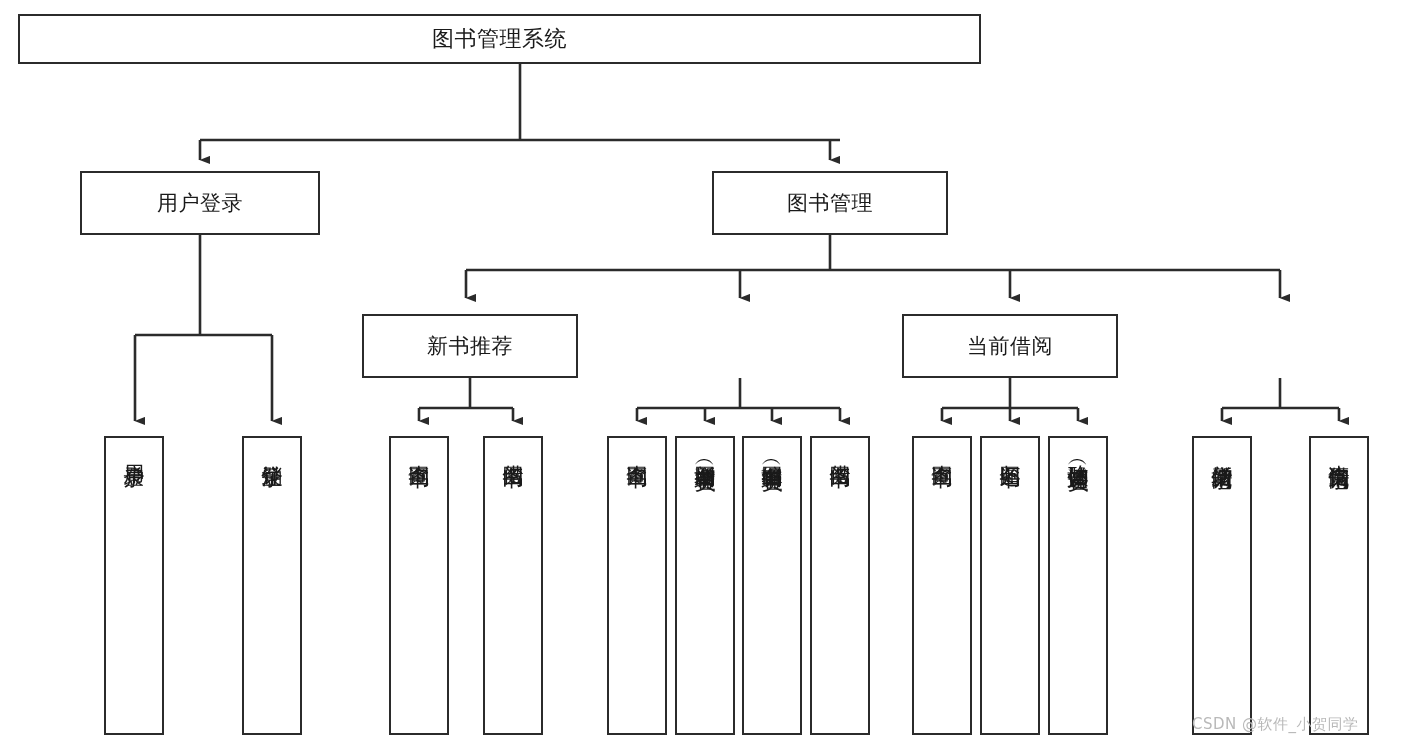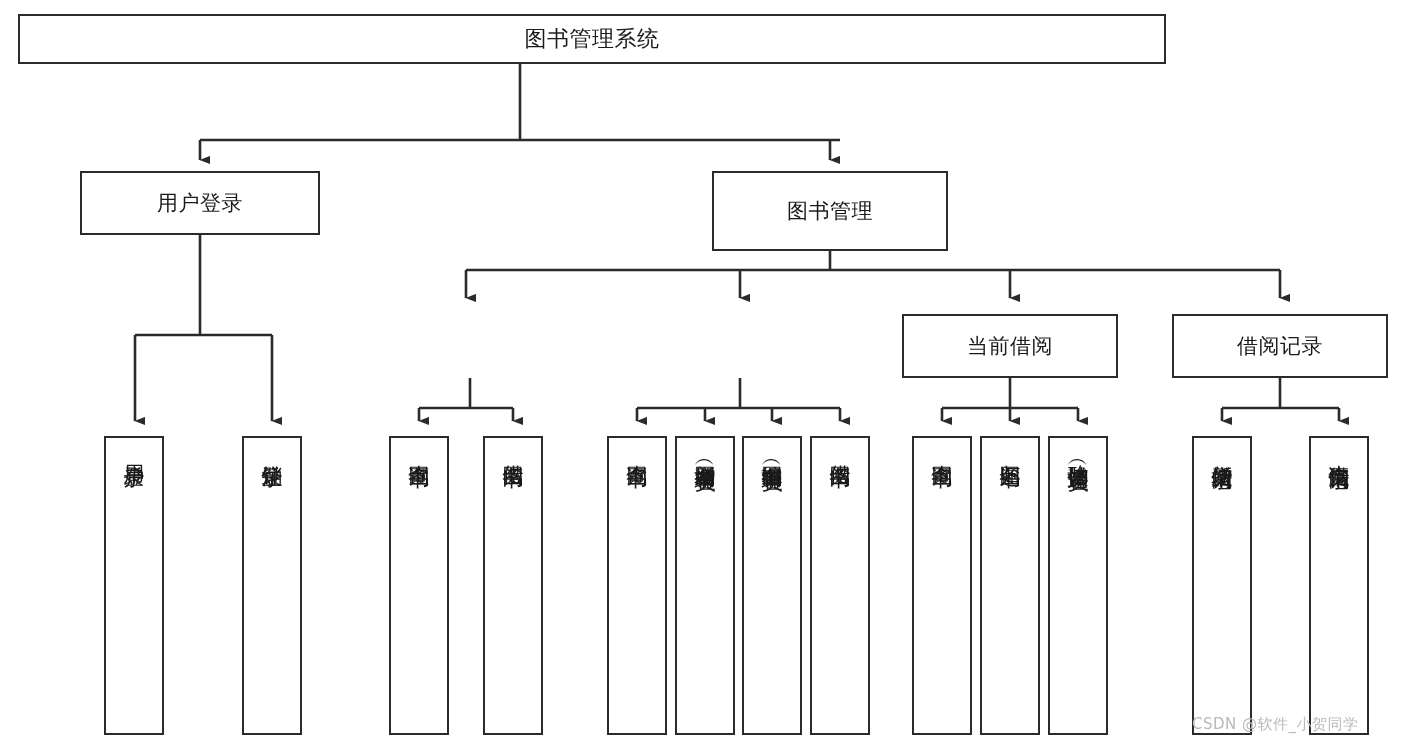--- a/index.html
+++ b/index.html
@@ -119,41 +119,41 @@
       <path d="M1010,408 L1010,421" marker-end="url(#arrow)"></path>
       <path d="M1078,408 L1078,421" marker-end="url(#arrow)"></path>
 
       <path d="M1280,378 L1280,408"></path>
       <path d="M1222,408 L1339,408"></path>
       <path d="M1222,408 L1222,421" marker-end="url(#arrow)"></path>
       <path d="M1339,408 L1339,421" marker-end="url(#arrow)"></path>
     </g>
   </svg>
 
-  <div class="node root" style="left:18px; top:14px; width:1148px; height:50px;">
+  <div class="node root" style="left:18px; top:14px; width:963px; height:50px;">
     <span class="label">图书管理系统</span>
   </div>
 
   <div class="node mid" style="left:80px; top:171px; width:240px; height:64px;">
     <span class="label">用户登录</span>
   </div>
 
-  <div class="node mid" style="left:712px; top:171px; width:236px; height:80px;">
+  <div class="node mid" style="left:712px; top:171px; width:236px; height:64px;">
     <span class="label">图书管理</span>
   </div>
 
+  <div class="node mid" style="left:362px; top:314px; width:216px; height:64px;">
+    <span class="label">新书推荐</span>
+  </div>
 
 
   <div class="node mid" style="left:902px; top:314px; width:216px; height:64px;text-align:center;">
     <span class="label">当前借阅</span>
   </div>
 
-  <div class="node mid" style="left:1172px; top:314px; width:216px; height:64px;">
-    <span class="label">借阅记录</span>
-  </div>
 
   <div class="node leaf" style="left:104px; top:436px; width:60px; height:299px;">
     <span class="label">用户登录</span>
   </div>
 
   <div class="node leaf" style="left:242px; top:436px; width:60px; height:299px;">
     <span class="label">注销登录</span>
   </div>
 
   <div class="node leaf" style="left:389px; top:436px; width:60px; height:299px;">

